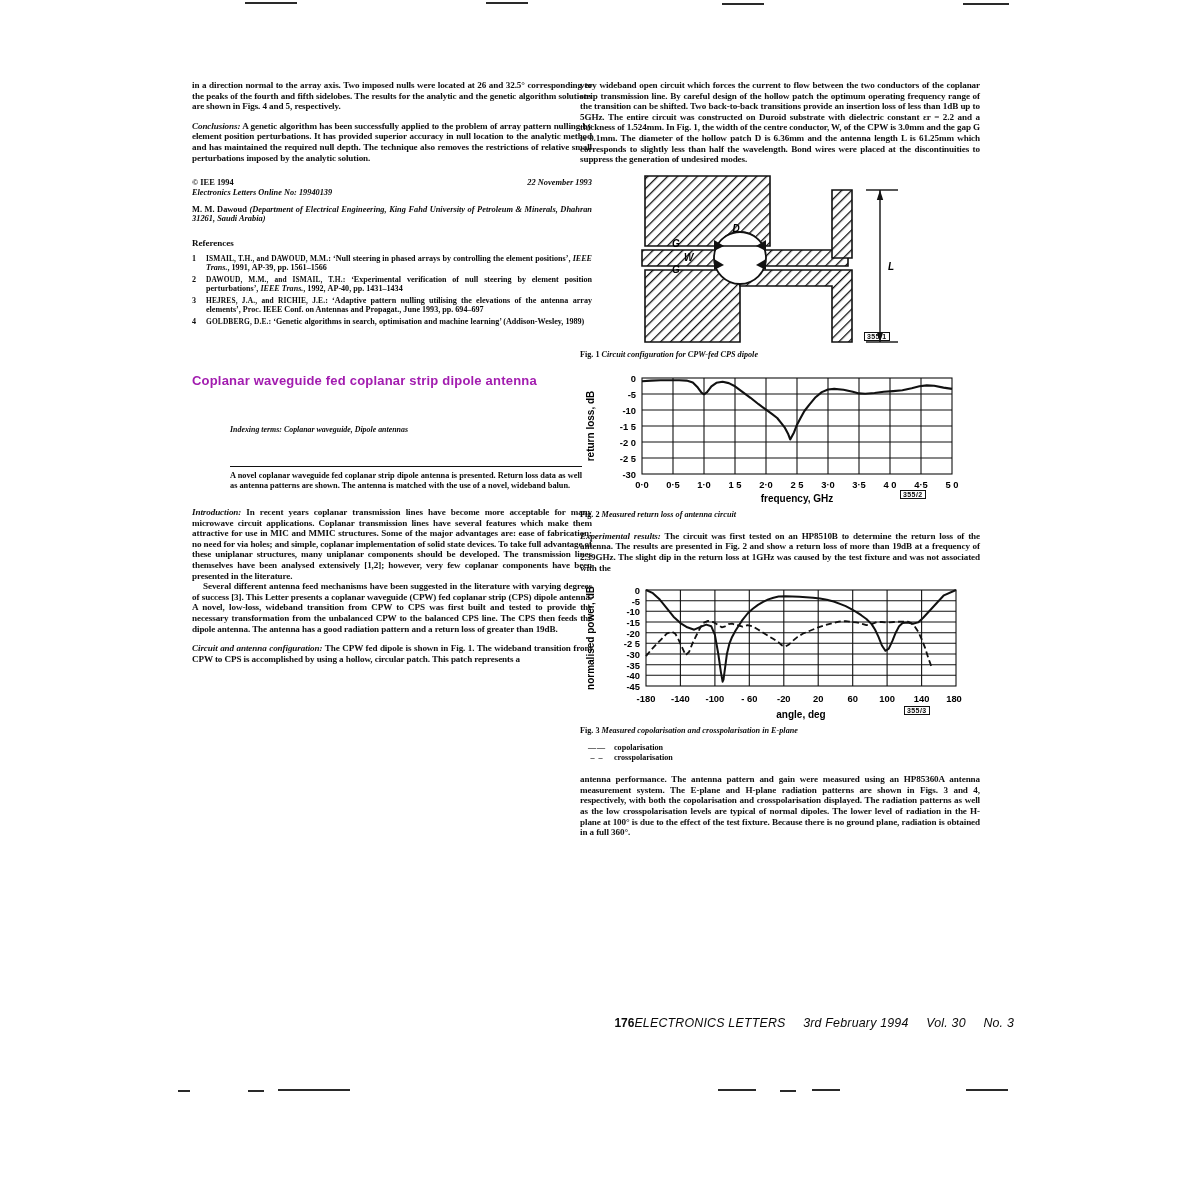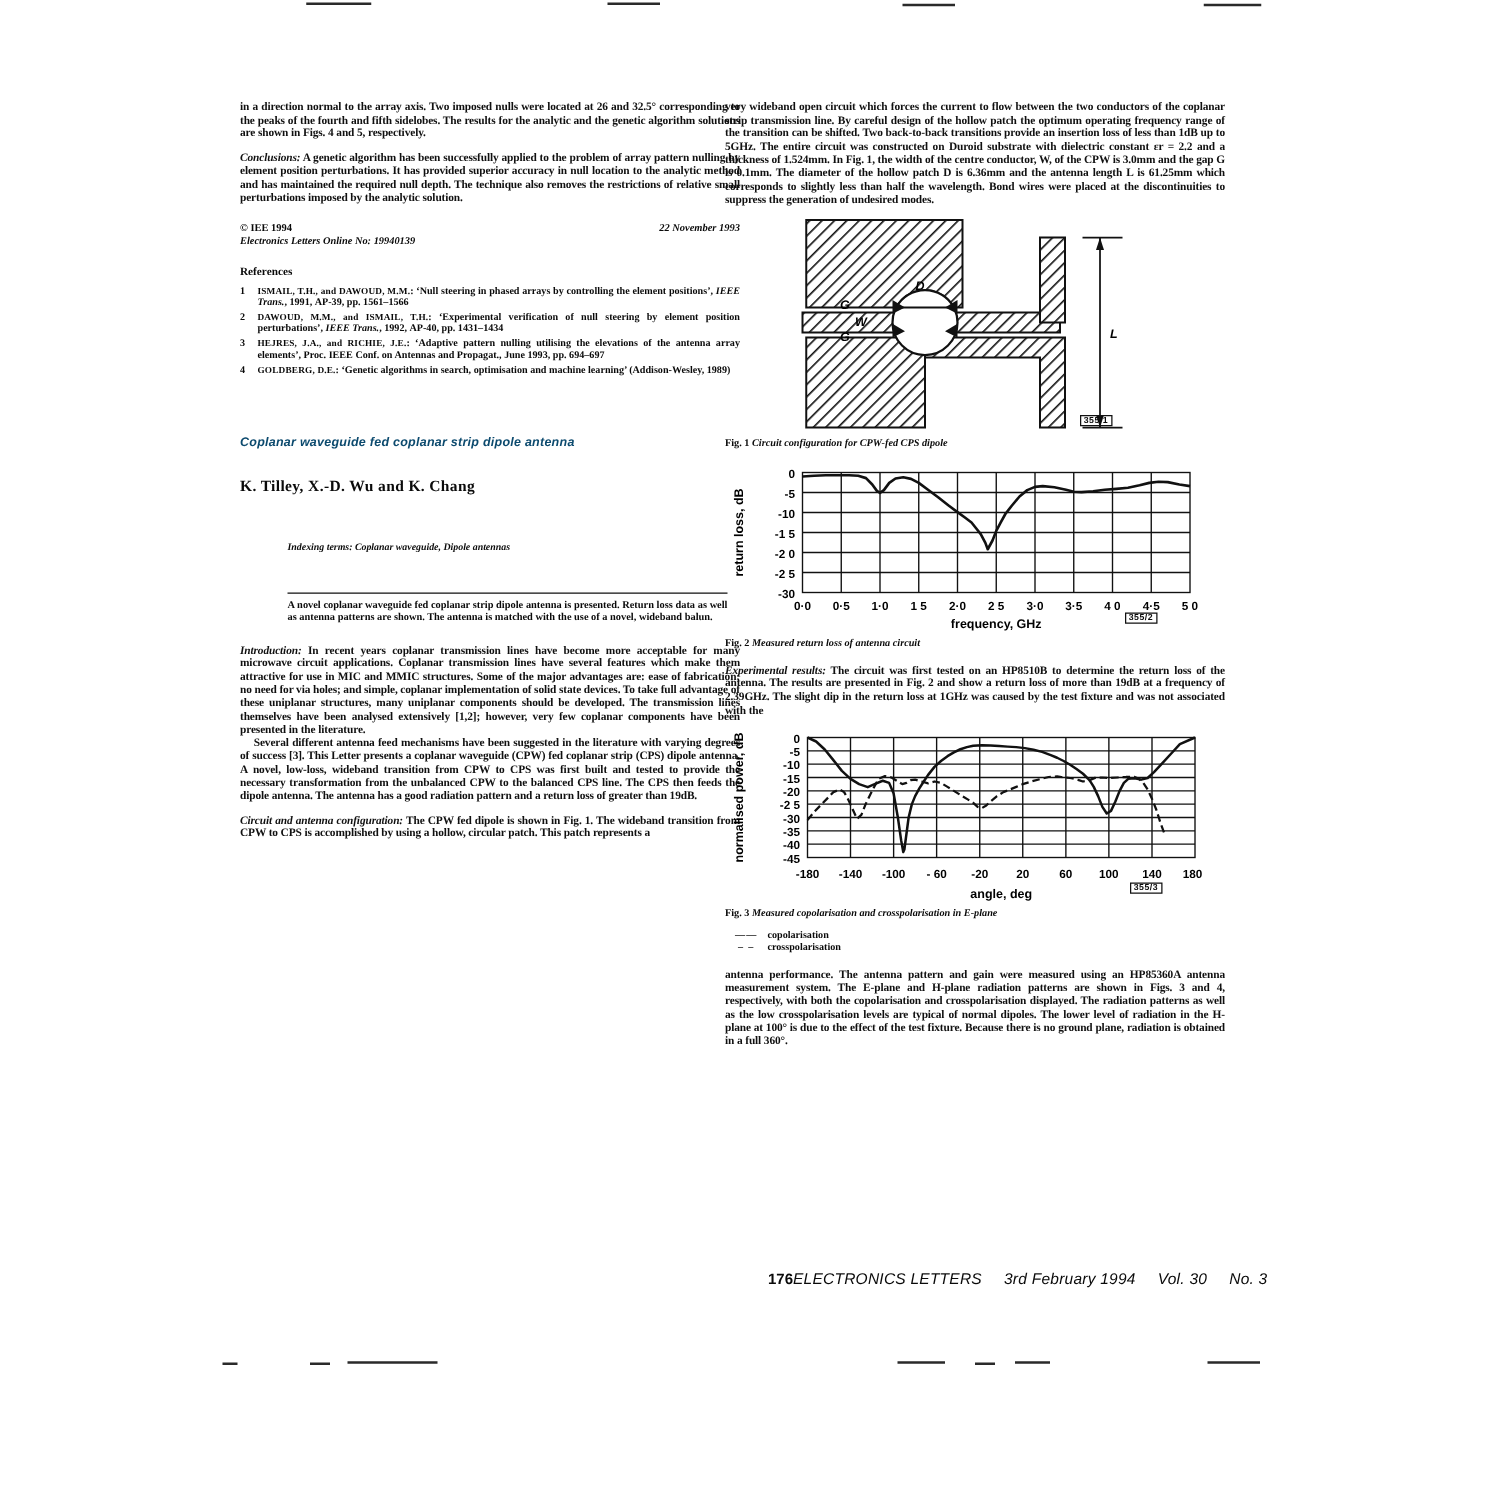--- a/index.html
+++ b/index.html
@@ -57,24 +57,23 @@
     margin-bottom:2px;
   }
   .ref-num { width:14px; flex:0 0 14px; }
   .ref-txt { flex:1; text-align:justify; }
   .sc { font-size:7.4px; letter-spacing:0.15px; }
   .ref-txt .em { font-style:italic; }
 
   
   h1.title {
     font-family:"Liberation Sans", sans-serif;
-    font-size:10px; line-height:17px; font-weight:700;
+    font-size:13px; line-height:17px; font-weight:700;
     margin:46px 0 0 0; letter-spacing:0.2px;
-    color:#0c4a6e;
-    font-style:italic;
+    color:#a21caf;
   }
   h2.authors {
     font-family:"Liberation Serif", serif;
     font-size:12.4px; font-weight:700; margin:19px 0 0 0;
     letter-spacing:0.3px;
   }
 
   
   .abstract-wrap { margin:36px 0 0 38px; width:352px; }
   .indexing {
@@ -143,20 +142,21 @@
 
     <div style="height:6px"></div>
 
     <div class="meta-row">
       <span>© IEE 1994</span>
       <span class="meta-date">22 November 1993</span>
     </div>
     <div class="meta-online">Electronics Letters Online No: 19940139</div>
 
 
+    <div class="affil"><span>M. M. Dawoud</span><span class="em"> (Department of Electrical Engineering, King Fahd University of Petroleum &amp; Minerals, Dhahran 31261, Saudi Arabia)</span></div>
 
     <h4 class="refhead">References</h4>
 
     <div class="ref">
       <div class="ref-num">1</div>
       <div class="ref-txt"><span class="sc">ISMAIL, T.H., and DAWOUD, M.M.</span><span>: ‘Null steering in phased arrays by controlling the element positions’, </span><span class="em">IEEE Trans.</span><span>, 1991, </span><b>AP-39</b><span>, pp. 1561–1566</span></div>
     </div>
 
     <div class="ref">
       <div class="ref-num">2</div>
@@ -167,21 +167,20 @@
       <div class="ref-num">3</div>
       <div class="ref-txt"><span class="sc">HEJRES, J.A., and RICHIE, J.E.</span><span>: ‘Adaptive pattern nulling utilising the elevations of the antenna array elements’, Proc. IEEE Conf. on Antennas and Propagat., June 1993, pp. 694–697</span></div>
     </div>
 
     <div class="ref">
       <div class="ref-num">4</div>
       <div class="ref-txt"><span class="sc">GOLDBERG, D.E.</span><span>: ‘Genetic algorithms in search, optimisation and machine learning’ (Addison-Wesley, 1989)</span></div>
     </div>
 
     <h1 class="title">Coplanar waveguide fed coplanar strip dipole antenna</h1>
-    <h2 class="authors">K. Tilley, X.-D. Wu and K. Chang</h2>
 
     <div class="abstract-wrap">
       <div class="indexing">Indexing terms: Coplanar waveguide, Dipole antennas</div>
       <div class="abs-rule">
         <div class="abstract">A novel coplanar waveguide fed coplanar strip dipole antenna is presented. Return loss data as well as antenna patterns are shown. The antenna is matched with the use of a novel, wideband balun.</div>
       </div>
     </div>
 
     <div style="height:16px"></div>
 

